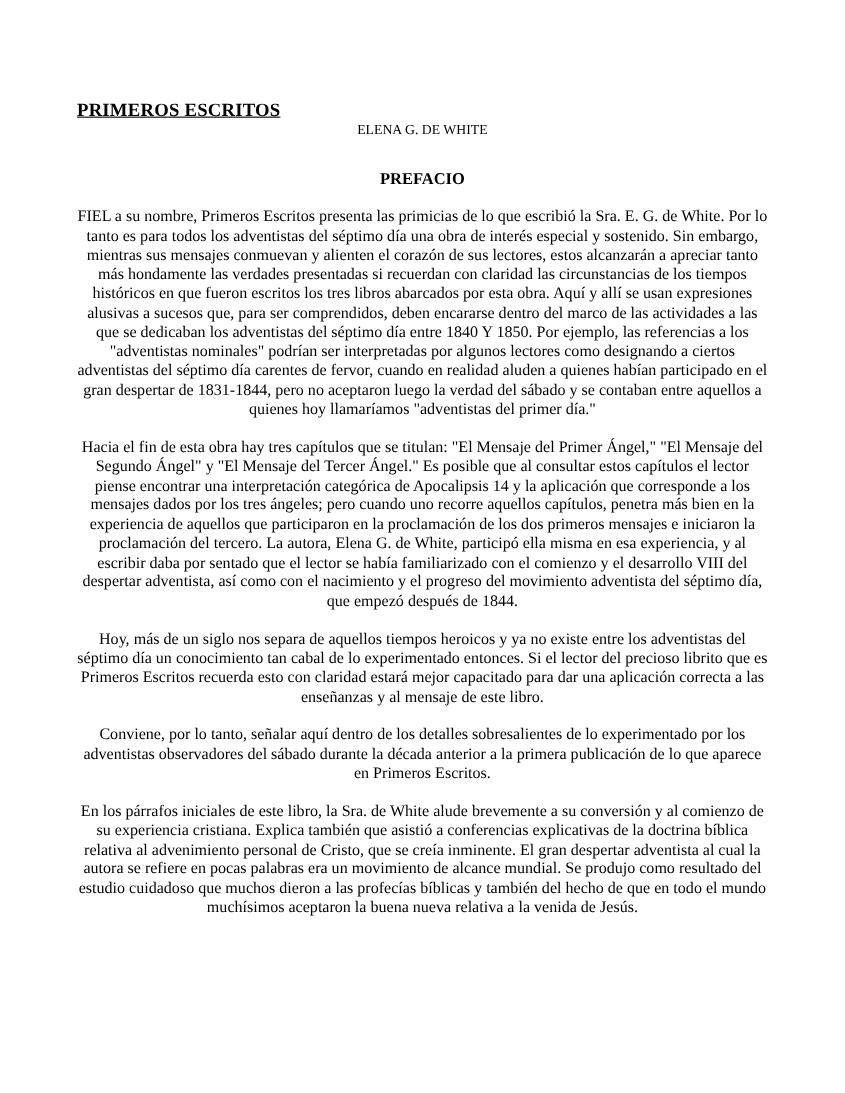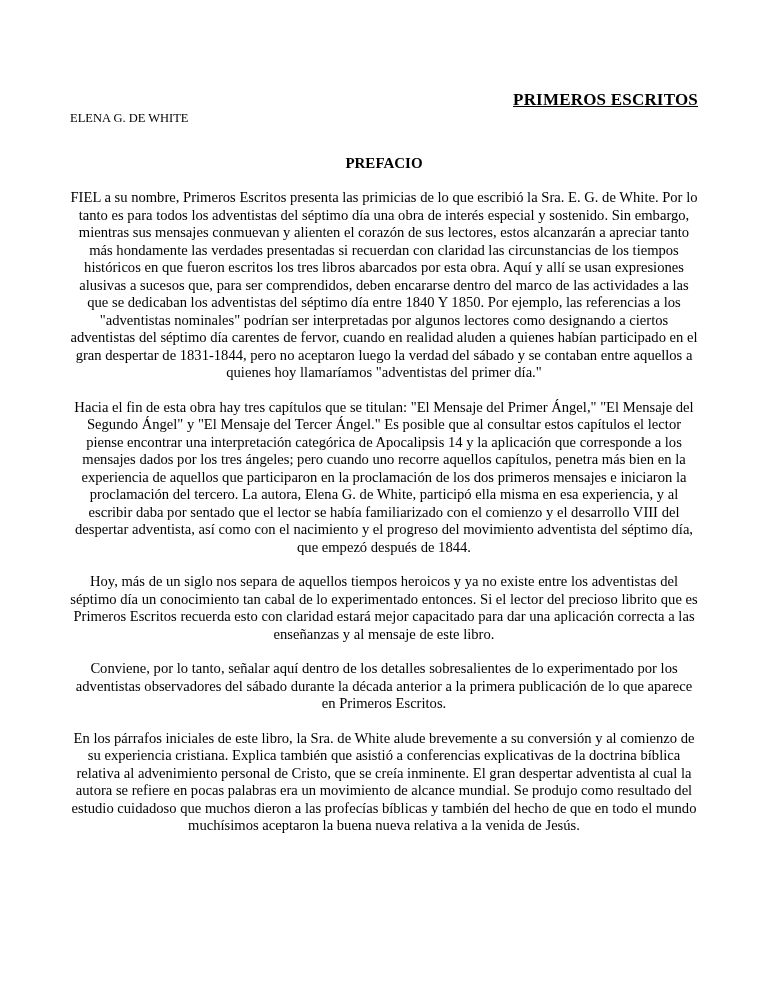--- a/index.html
+++ b/index.html
@@ -13,28 +13,29 @@
     height: 994px;
     background: #ffffff;
     box-sizing: border-box;
     padding: 90px 70px 0 70px;
     font-family: "Liberation Serif", serif;
     color: #000000;
     overflow: hidden;
   }
   .doc-title {
     margin: 0;
-    text-align: right;
+    text-align: left;
     font-size: 17px;
     font-weight: bold;
     text-decoration: underline;
     letter-spacing: 0.2px;
   }
   .doc-author {
     margin: 1px 0 0 0;
+    text-align: center;
     font-size: 12.5px;
     font-weight: normal;
   }
   .section-heading {
     margin: 29px 0 0 0;
     font-size: 15px;
     font-weight: bold;
     text-align: center;
   }
   .body-text p {

